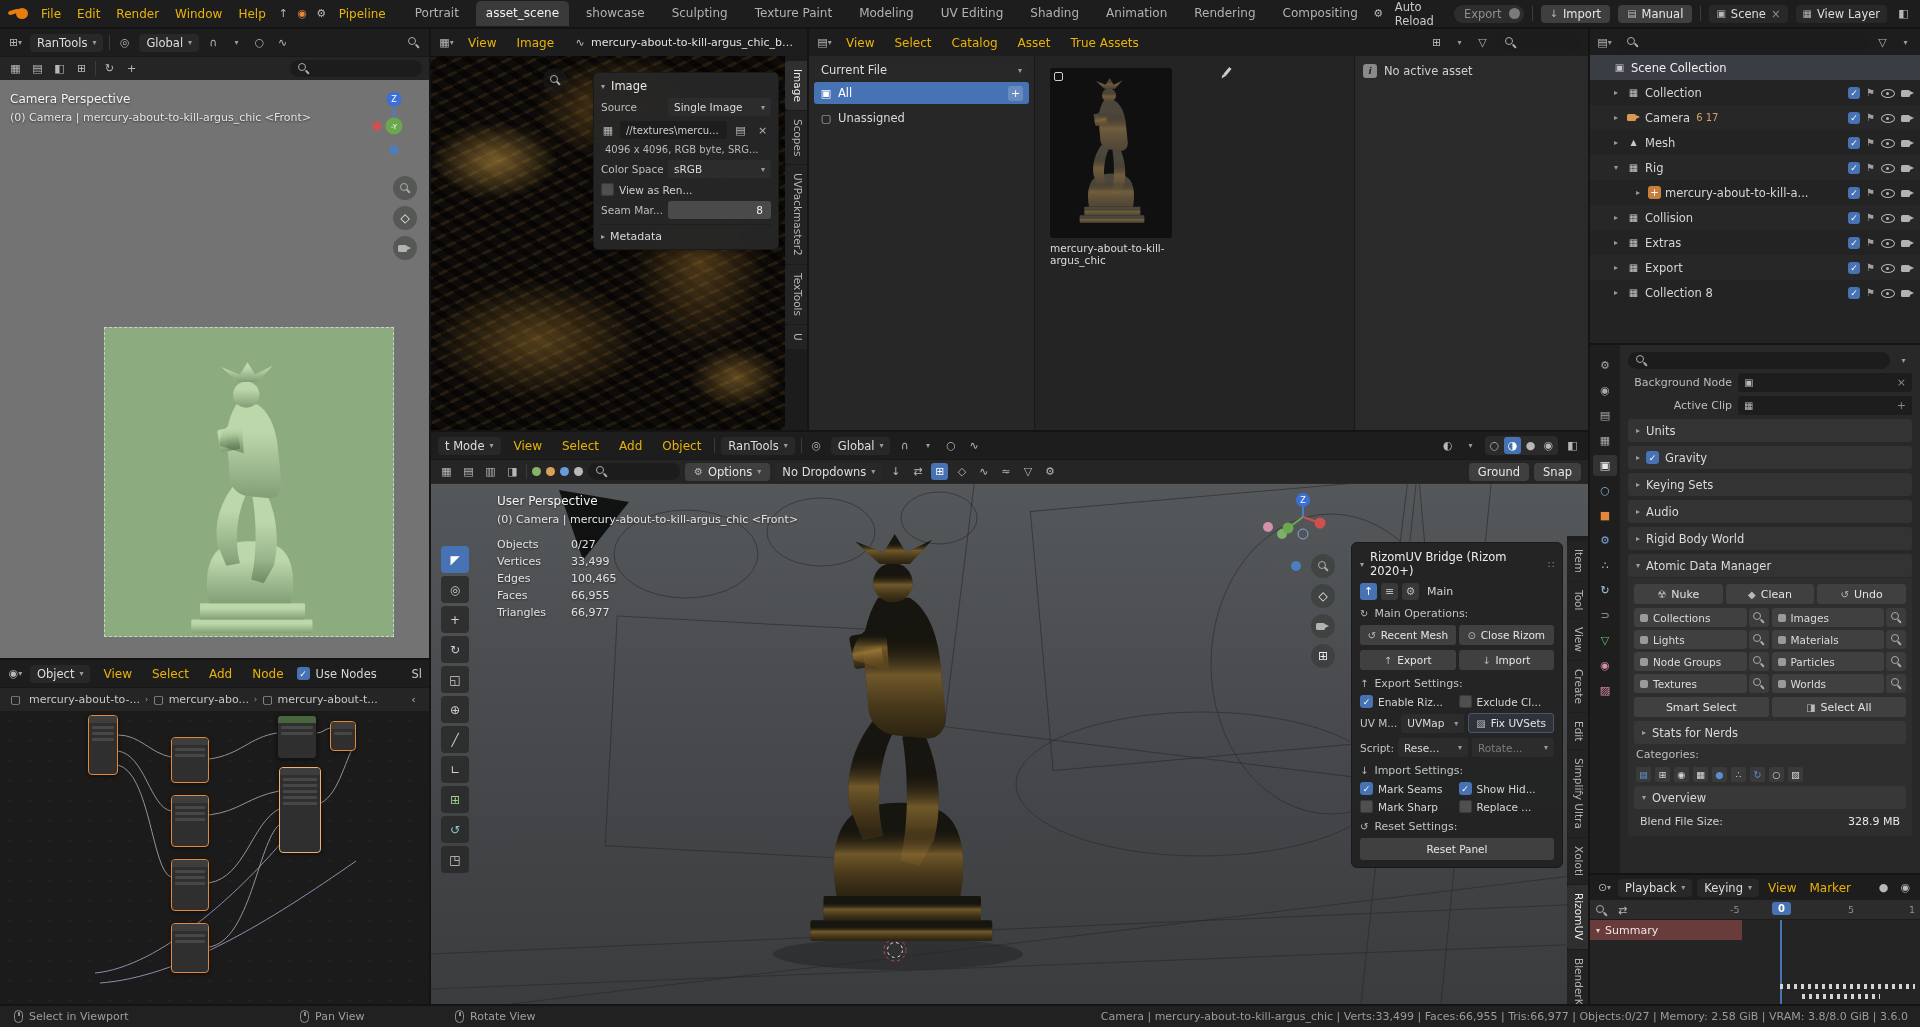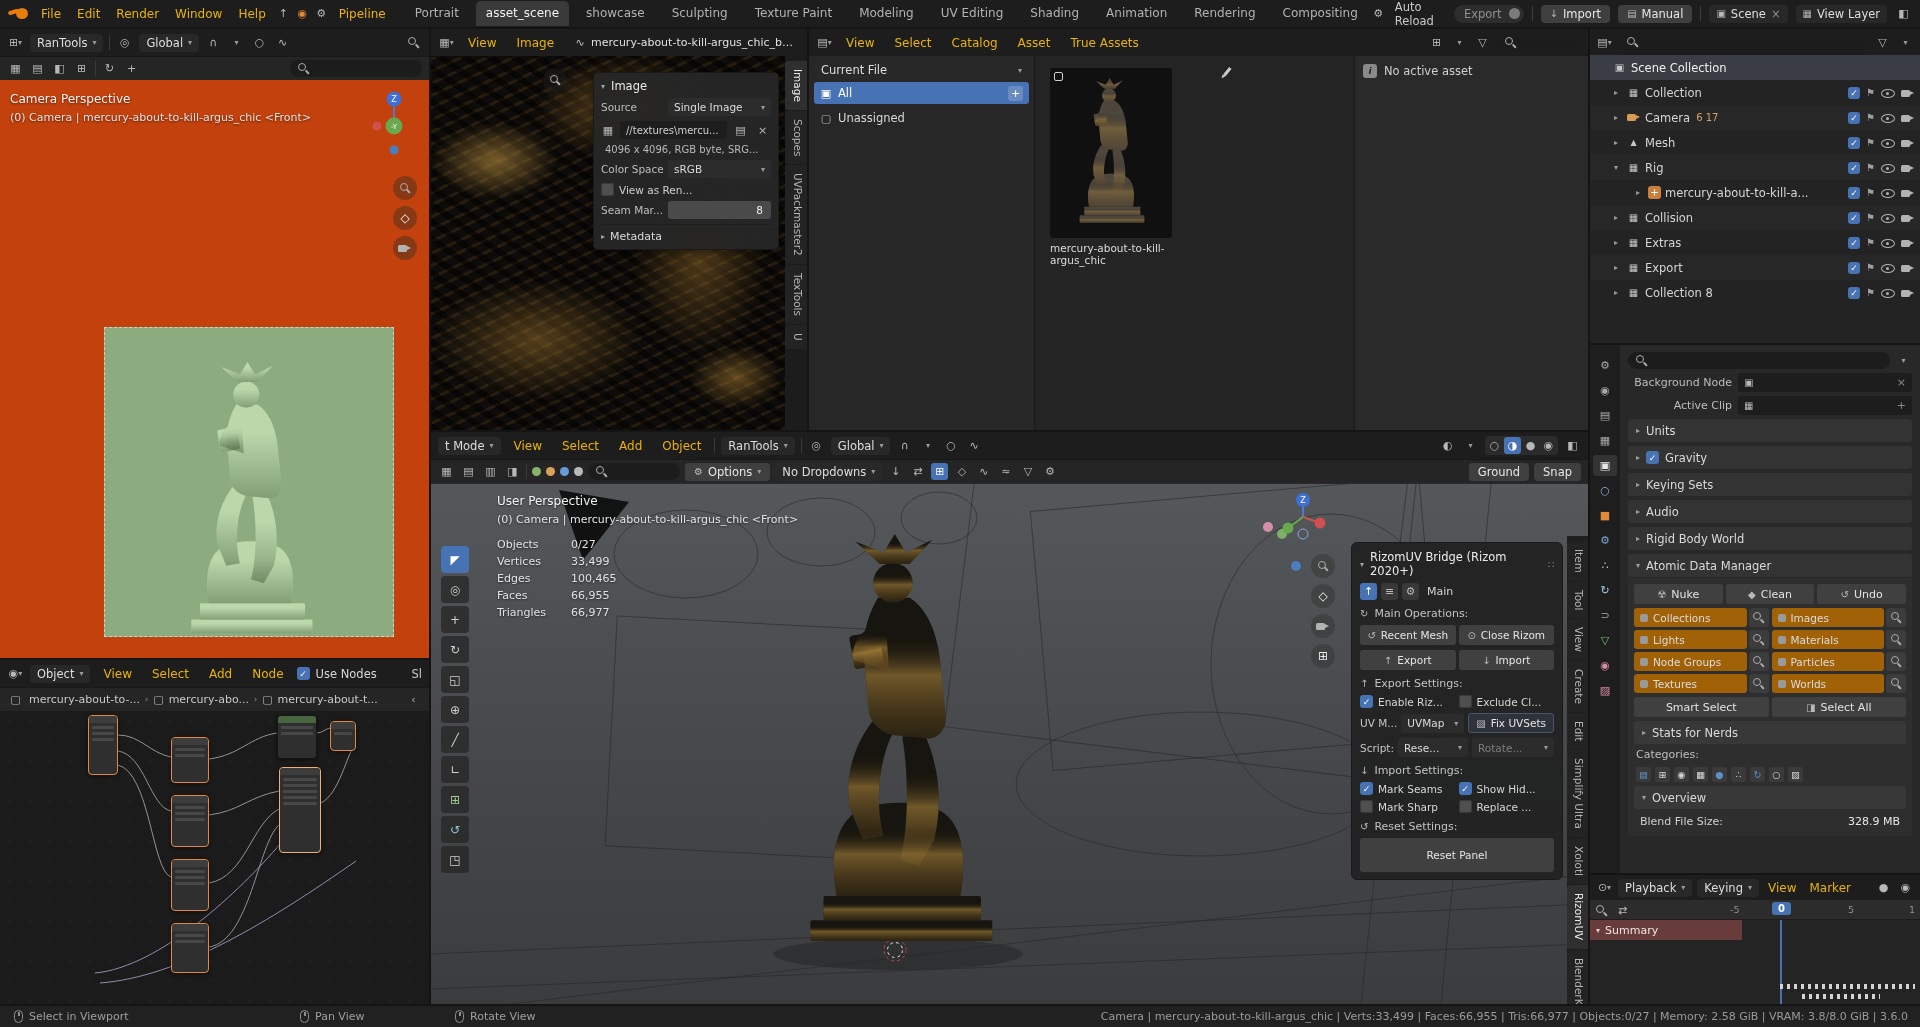--- a/index.html
+++ b/index.html
@@ -44,21 +44,21 @@
 .blogo::before{content:"";position:absolute;right:0;top:1px;width:12px;height:11px;border-radius:50%;background:#e87d0d}
 .blogo::after{content:"";position:absolute;left:0;top:3px;width:11px;height:4px;border-radius:2px;background:#e87d0d;transform:rotate(-16deg)}
 .wtabs{display:flex;align-items:center;gap:7px;height:27px;margin-left:10px}
 .wtab{padding:5px 10px 6px;border-radius:5px 5px 0 0;color:#b2b2b2;font-size:12px;white-space:nowrap}
 .wtab.active{background:#3a3a3a;color:#f2f2f2}
 .tb-right{margin-left:auto;display:flex;align-items:center;gap:8px}
 .pill-toggle{display:inline-flex;align-items:center;gap:7px;background:#2d2d2d;border-radius:10px;padding:2px 4px 2px 10px;color:#8f8f8f;font-size:11.5px}
 .knob{width:11px;height:11px;border-radius:50%;background:#7b7b7b}
 
 #cam{left:0;top:29px;width:429px;height:629px}
-.cam-canvas{position:absolute;left:0;top:51px;right:0;bottom:0;background:#c2410c}
+.cam-canvas{position:absolute;left:0;top:51px;right:0;bottom:0;background:#737373}
 .cam-frame{position:absolute;left:104px;top:247px;width:290px;height:310px;background:#8cab7e;border:1px dashed rgba(235,235,235,.65)}
 .vp-ovl{position:absolute;left:10px;top:10px;line-height:1.55;text-shadow:0 1px 2px rgba(0,0,0,.55);z-index:3}
 .ovl1{font-size:12px;color:#f4f4f4}
 .ovl2{font-size:11px;color:#e4e4e4}
 .navc{position:absolute;width:24px;height:24px;border-radius:50%;background:rgba(40,46,40,.38);display:flex;align-items:center;justify-content:center;color:#ececec;font-size:12px;z-index:4}
 
 #shader{left:0;top:660px;width:429px;height:344px;background:#1c1c1c}
 .crumb{font-size:11px;color:#c8c8c8;white-space:nowrap;overflow:hidden;text-overflow:ellipsis}
 .node-canvas{position:absolute;left:0;top:51px;right:0;bottom:0;background:#1b1b1b;background-image:radial-gradient(#242424 1px,transparent 1px);background-size:20px 20px}
 .node{position:absolute;background:#2f2f2f;border:1px solid #e2883a;border-radius:4px;box-shadow:0 1px 4px rgba(0,0,0,.55)}
@@ -143,21 +143,21 @@
 .pbody{position:absolute;left:30px;top:0;right:0;bottom:0;padding:7px 8px;display:flex;flex-direction:column;gap:4px;overflow:hidden}
 .prow{display:grid;grid-template-columns:104px 1fr;gap:6px;align-items:center}
 .plbl{text-align:right;font-size:11px;color:#bdbdbd;white-space:nowrap}
 .pfield{height:19px;background:#1d1d1d;border-radius:3px;display:flex;align-items:center;gap:5px;padding:0 6px;font-size:11px;color:#cfcfcf}
 .phdr{height:23px;background:#333;border-radius:3px;display:flex;align-items:center;gap:6px;padding:0 8px;font-size:11.5px;color:#dadada;flex:none}
 .atomic-body{background:#2e2e2e;border-radius:0 0 3px 3px;padding:6px;display:flex;flex-direction:column;gap:4px;margin-top:-3px}
 .row3{display:grid;grid-template-columns:1fr 1fr 1fr;gap:3px}
 .abtn{height:20px;background:#404040;border-radius:3px;display:flex;align-items:center;justify-content:center;gap:5px;font-size:11px;color:#e2e2e2;white-space:nowrap;overflow:hidden}
 .catgrid{display:grid;grid-template-columns:1fr 1fr;gap:3px}
 .catcell{display:flex;gap:2px}
-.cbtn{flex:1;height:19px;background:#a16207;border-radius:3px;display:flex;align-items:center;gap:5px;padding:0 6px;font-size:10.5px;color:#dcdcdc;overflow:hidden;white-space:nowrap}
+.cbtn{flex:1;height:19px;background:#404040;border-radius:3px;display:flex;align-items:center;gap:5px;padding:0 6px;font-size:10.5px;color:#dcdcdc;overflow:hidden;white-space:nowrap}
 .csq{width:20px;height:19px;background:#3c3c3c;border-radius:3px;display:flex;align-items:center;justify-content:center;flex:none}
 .cdot2{width:8px;height:8px;border-radius:2px;background:#9a9a9a;flex:none}
 .cat-icons{display:flex;gap:4px;align-items:center;padding:2px 2px 0}
 .cico{width:15px;height:15px;border-radius:2px;display:inline-flex;align-items:center;justify-content:center;font-size:9.5px;background:#3a3a3a;flex:none}
 .prow2{display:flex;justify-content:space-between;font-size:11px;color:#cfcfcf;padding:2px 6px}
 
 #tl{left:1590px;top:875px;width:330px;height:129px;background:#262626}
 .tl-hdr{height:25px;background:#1d1d1d;display:flex;align-items:center;gap:5px;padding:0 6px;font-size:11px}
 .tl-ruler{position:absolute;left:0;top:25px;right:0;height:20px;background:#2c2c2c;border-bottom:1px solid #1c1c1c}
 .tick{position:absolute;font-size:9.5px;color:#8f8f8f;top:4px}
@@ -827,21 +827,21 @@
             </span>
         <span class="rz-chk">
               <span class="chk"></span>
               <span>Replace ...</span>
             </span>
       </div>
       <div class="rz-sec">
             <span class="rzi">↺</span>
             <span>Reset Settings:</span>
           </div>
-      <span class="rz-btn" style="height:34px">Reset Panel</span>
+      <span class="rz-btn" style="height:22px">Reset Panel</span>
     </div>
 
     <div class="vp-side">
 
         <span class="vtab">Item</span>
 
         <span class="vtab">Tool</span>
 
         <span class="vtab">View</span>
 

